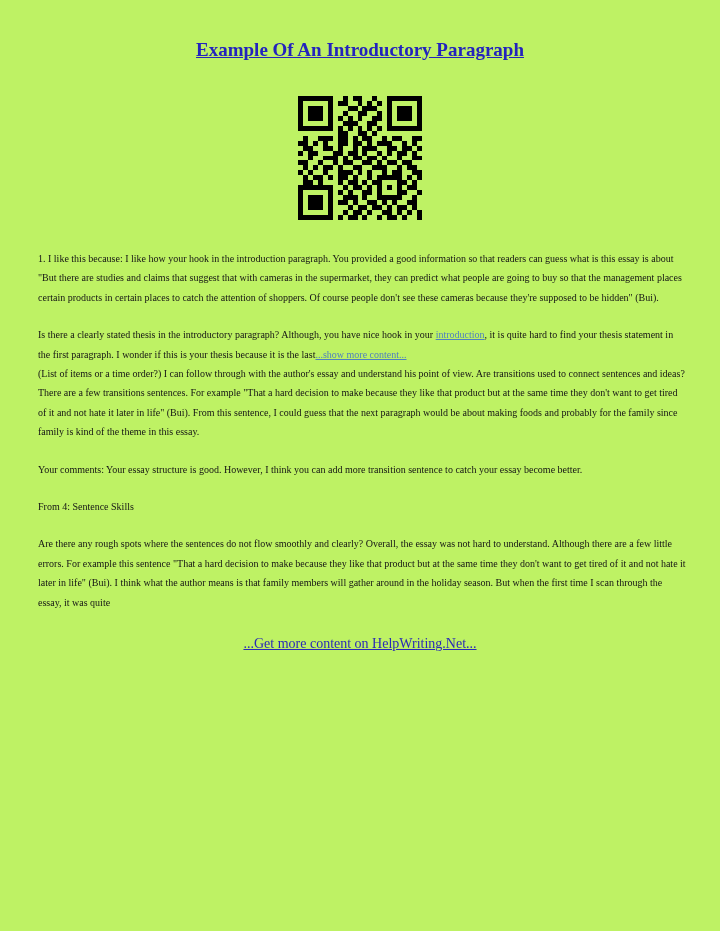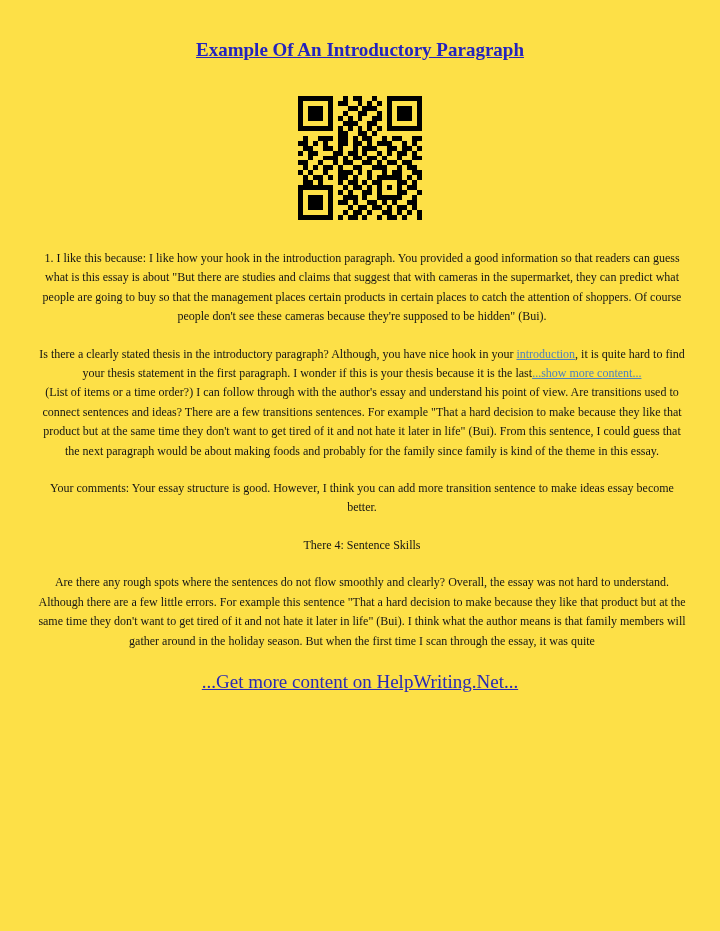--- a/index.html
+++ b/index.html
@@ -2,21 +2,21 @@
 <html><head>
 <meta charset="utf-8">
 <style>
   html, body { margin: 0; padding: 0; background: #ffffff; }
   .page {
     position: relative;
     width: 720px;
     height: 931px;
     box-sizing: border-box;
     padding-top: 38px;
-    background: #fde047;
+    background: #bef264;
     overflow: hidden;
     font-family: "Liberation Serif", serif;
   }
   .title-wrap { text-align: center; line-height: 24px; }
   .title {
     font-size: 19px;
     font-weight: bold;
     color: #2323bd;
     text-decoration: underline;
     cursor: pointer;
@@ -25,40 +25,40 @@
     margin-top: 33px;
     display: flex;
     justify-content: center;
   }
   .qr { width: 124px; height: 124px; }
   .qr svg { width: 124px; height: 124px; display: block; }
   .content {
     width: 648px;
     margin-left: 38px;
     margin-top: 29px;
-    font-size: 12px;
+    font-size: 10px;
     line-height: 19.4px;
     color: #141414;
-    text-align: center;
+    text-align: left;
   }
   .content p { margin: 0 0 18px 0; }
   .inline-link {
     color: #4f81bd;
     text-decoration: underline;
     cursor: pointer;
     margin-top: 48px;
   }
   .show-more { }
   .footer-wrap {
     text-align: center;
     margin-top: 7px;
     line-height: 26px;
   }
   .footer-link {
-    font-size: 19px;
+    font-size: 14px;
     color: #2a2ab5;
     text-decoration: underline;
     cursor: pointer;
   }
 </style>
 </head>
 <body>
 
 <div class="page">
 
@@ -403,22 +403,22 @@
           <rect x="19" y="24" width="1" height="1" fill="#000000"></rect>
           <rect x="21" y="24" width="1" height="1" fill="#000000"></rect>
           <rect x="24" y="24" width="1" height="1" fill="#000000"></rect>
         </svg>
       </div>
   </div>
 
   <div class="content">
     <p>1. I like this because: I like how your hook in the introduction paragraph. You provided a good information so that readers can guess what is this essay is about "But there are studies and claims that suggest that with cameras in the supermarket, they can predict what people are going to buy so that the management places certain products in certain places to catch the attention of shoppers. Of course people don't see these cameras because they're supposed to be hidden" (Bui).</p>
     <p><span>Is there a clearly stated thesis in the introductory paragraph? Although, you have nice hook in your </span><a class="inline-link">introduction</a><span>, it is quite hard to find your thesis statement in the first paragraph. I wonder if this is your thesis because it is the last</span><a class="inline-link show-more">...show more content...</a><br><span>(List of items or a time order?) I can follow through with the author's essay and understand his point of view. Are transitions used to connect sentences and ideas? There are a few transitions sentences. For example "That a hard decision to make because they like that product but at the same time they don't want to get tired of it and not hate it later in life" (Bui). From this sentence, I could guess that the next paragraph would be about making foods and probably for the family since family is kind of the theme in this essay.</span></p>
-    <p>Your comments: Your essay structure is good. However, I think you can add more transition sentence to make ideas essay become better.</p>
-    <p>There 4: Sentence Skills</p>
+    <p>Your comments: Your essay structure is good. However, I think you can add more transition sentence to catch your essay become better.</p>
+    <p>From 4: Sentence Skills</p>
     <p>Are there any rough spots where the sentences do not flow smoothly and clearly? Overall, the essay was not hard to understand. Although there are a few little errors. For example this sentence "That a hard decision to make because they like that product but at the same time they don't want to get tired of it and not hate it later in life" (Bui). I think what the author means is that family members will gather around in the holiday season. But when the first time I scan through the essay, it was quite</p>
   </div>
 
   <div class="footer-wrap">
     <a class="footer-link">...Get more content on HelpWriting.Net...</a>
   </div>
 
 </div>
 
 </body></html>

